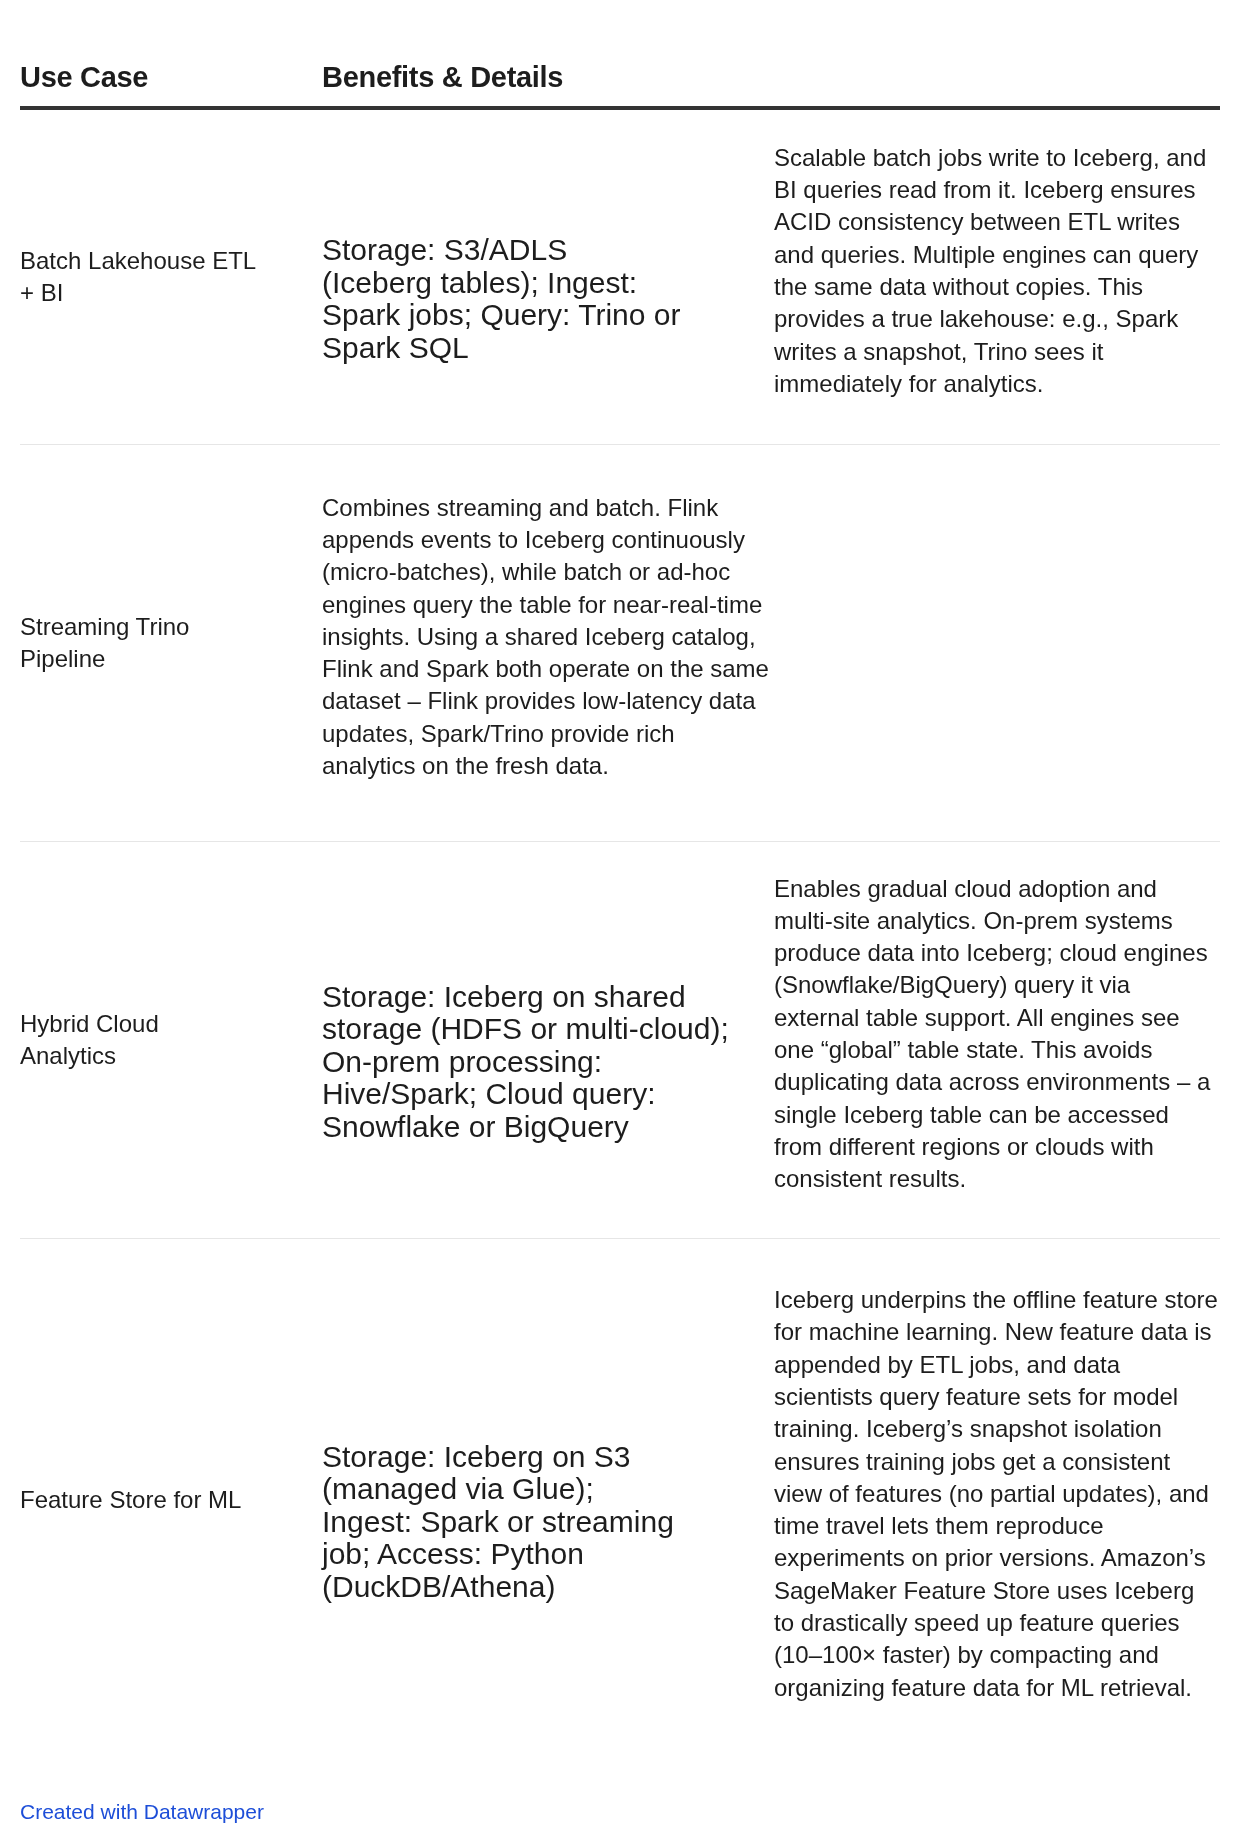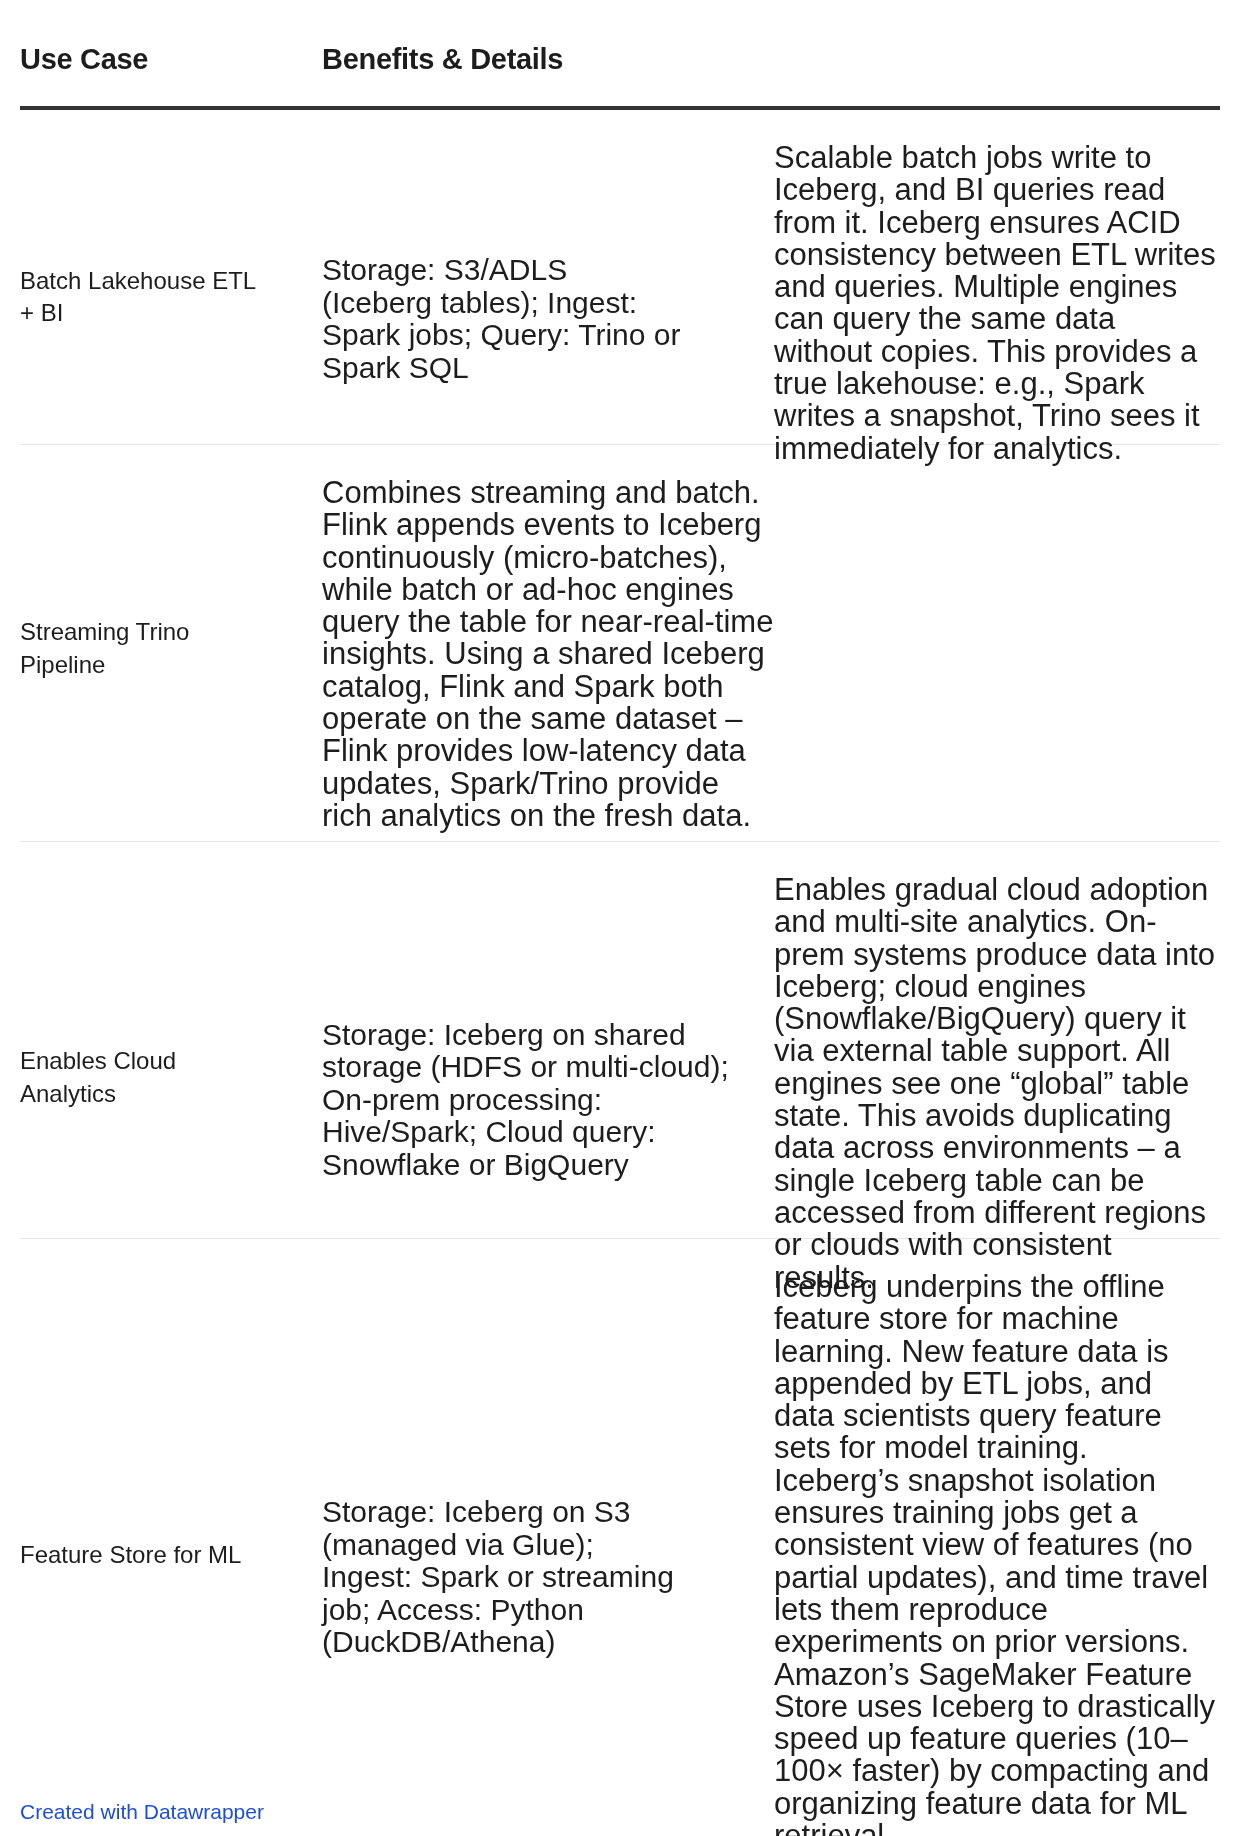--- a/index.html
+++ b/index.html
@@ -1,27 +1,27 @@
 <!DOCTYPE html>
 <html><head>
 <meta charset="utf-8">
 <style>
   html, body { margin: 0; padding: 0; background: #ffffff; }
   body { width: 1240px; height: 1836px; position: relative; overflow: hidden;
          font-family: "Liberation Sans", sans-serif; color: #1d1d1d; }
   .wrap { position: absolute; left: 20px; top: 0; width: 1200px; }
   .thead { display: grid; grid-template-columns: 302px 452px 446px; height: 110px;
            border-bottom: 4px solid #333333; box-sizing: border-box; align-items: end; }
-  .th { font-weight: bold; font-size: 29px; padding-bottom: 30px; letter-spacing: -0.3px; }
+  .th { font-weight: bold; font-size: 29px; padding-bottom: 12px; letter-spacing: -0.3px; }
   .row { display: grid; grid-template-columns: 302px 452px 446px; align-items: center;
          border-bottom: 1px solid #e6e6e6; box-sizing: border-box; }
   .row.last { border-bottom: none; }
   .td { font-size: 24px; line-height: 32.5px; }
   .td.stack { font-size: 30px; line-height: 32.5px; margin-top: 44px; }
-  .td.detail { font-size: 31px; line-height: 32.3px; padding: 32px 0 20px; }
+  .td.detail { font-size: 24px; line-height: 32.3px; padding: 8px 0 20px; }
   .footer { position: absolute; left: 20px; top: 1800px; font-size: 21px; color: #1d4ed8; }
 </style>
 </head>
 <body>
 
 <div class="wrap">
   <div class="thead">
     <div class="th">Use Case</div>
     <div class="th">Benefits &amp; Details</div>
   </div>
@@ -31,21 +31,21 @@
     <div class="td stack" style="padding-right:90px">Storage: S3/ADLS (Iceberg tables); Ingest: Spark jobs; Query: Trino or Spark SQL</div>
     <div class="td detail">Scalable batch jobs write to Iceberg, and BI queries read from it. Iceberg ensures ACID consistency between ETL writes and queries. Multiple engines can query the same data without copies. This provides a true lakehouse: e.g., Spark writes a snapshot, Trino sees it immediately for analytics.</div>
   </div>
 
   <div class="row" style="height:397px">
     <div class="td" style="padding-right:90px">Streaming Trino Pipeline</div>
     <div class="td detail">Combines streaming and batch. Flink appends events to Iceberg continuously (micro-batches), while batch or ad-hoc engines query the table for near-real-time insights. Using a shared Iceberg catalog, Flink and Spark both operate on the same dataset – Flink provides low-latency data updates, Spark/Trino provide rich analytics on the fresh data.</div>
   </div>
 
   <div class="row" style="height:397px">
-    <div class="td" style="padding-right:120px">Enables Cloud Analytics</div>
+    <div class="td" style="padding-right:120px">Hybrid Cloud Analytics</div>
     <div class="td stack" style="padding-right:40px">Storage: Iceberg on shared storage (HDFS or multi-cloud); On-prem processing: Hive/Spark; Cloud query: Snowflake or BigQuery</div>
     <div class="td detail">Enables gradual cloud adoption and multi-site analytics. On-prem systems produce data into Iceberg; cloud engines (Snowflake/BigQuery) query it via external table support. All engines see one “global” table state. This avoids duplicating data across environments – a single Iceberg table can be accessed from different regions or clouds with consistent results.</div>
   </div>
 
   <div class="row last" style="height:522px">
     <div class="td" style="padding-right:60px">Feature Store for ML</div>
     <div class="td stack" style="padding-right:90px">Storage: Iceberg on S3 (managed via Glue); Ingest: Spark or streaming job; Access: Python (DuckDB/Athena)</div>
     <div class="td detail">Iceberg underpins the offline feature store for machine learning. New feature data is appended by ETL jobs, and data scientists query feature sets for model training. Iceberg’s snapshot isolation ensures training jobs get a consistent view of features (no partial updates), and time travel lets them reproduce experiments on prior versions. Amazon’s SageMaker Feature Store uses Iceberg to drastically speed up feature queries (10–100× faster) by compacting and organizing feature data for ML retrieval.</div>
   </div>
 </div>

